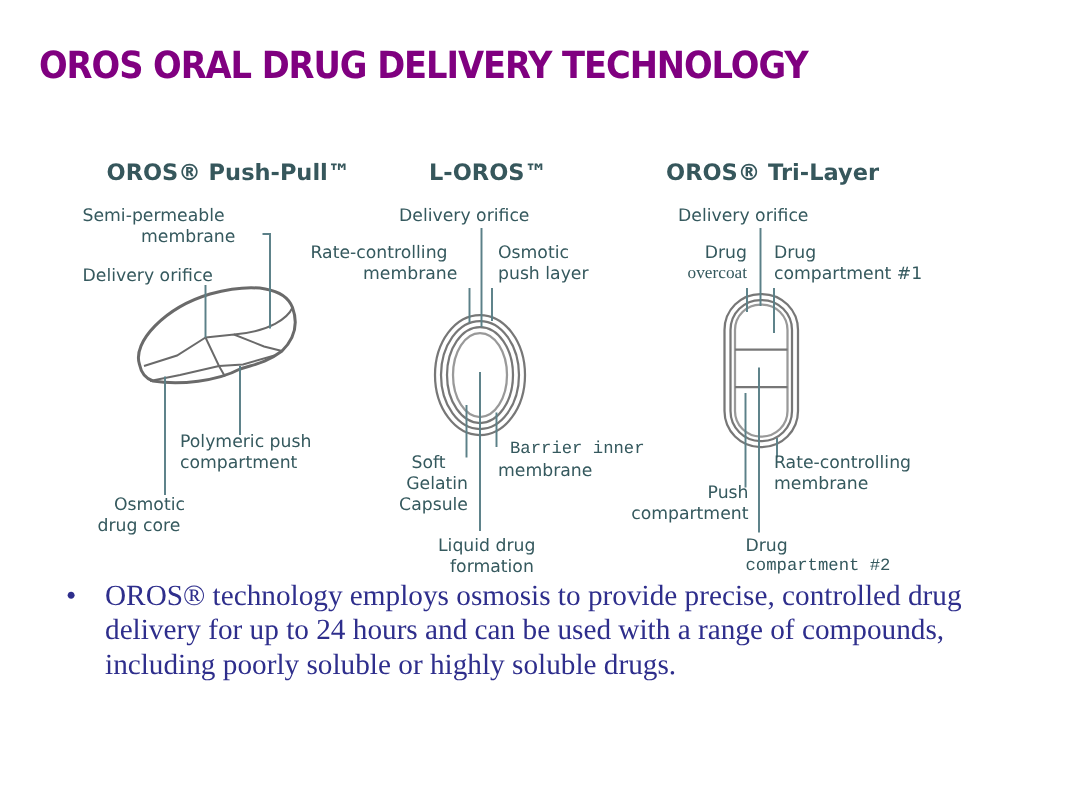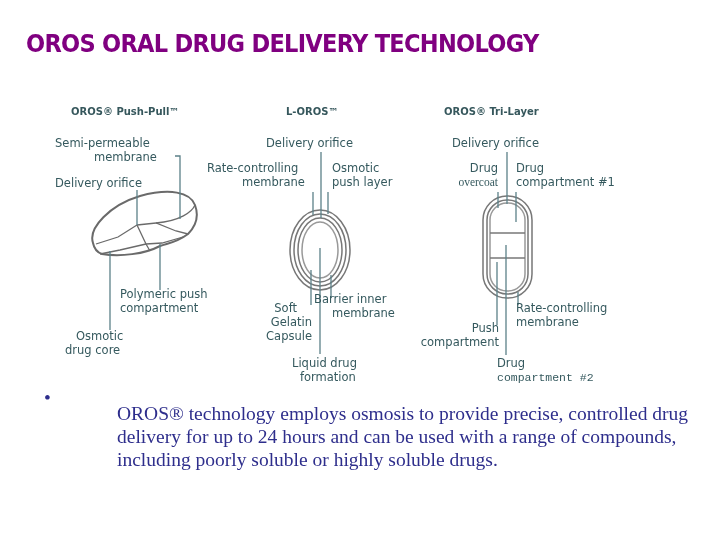--- a/index.html
+++ b/index.html
@@ -1,24 +1,24 @@
 <!DOCTYPE html>
 <html><head>
 <meta charset="utf-8">
 <style>
   html, body { margin:0; padding:0; background:#ffffff; }
   body { width:720px; height:540px; position:relative; overflow:hidden; font-family:"DejaVu Sans", sans-serif; }
   .title { position:absolute; left:26px; top:29px; font-family:"DejaVu Sans", sans-serif; font-weight:bold; font-size:25px; color:#800080; letter-spacing:-0.8px; transform:scaleX(0.9); transform-origin:left top; white-space:nowrap; }
   .diagram { position:absolute; left:0; top:0; width:720px; height:400px; }
   .lbl { position:absolute; font-family:"DejaVu Sans", sans-serif; font-size:11.5px; color:#35595e; line-height:15px; white-space:nowrap; }
-  .hdr { position:absolute; font-family:"DejaVu Sans", sans-serif; font-weight:bold; font-size:10px; color:#36575c; white-space:nowrap; }
+  .hdr { position:absolute; font-family:"DejaVu Sans", sans-serif; font-weight:bold; font-size:15px; color:#36575c; white-space:nowrap; }
   .r { text-align:right; }
   .bullet { position:absolute; left:44px; top:386px; width:620px; font-family:"Liberation Serif", serif; font-size:19.5px; line-height:23px; color:#2e2e8c; }
   .bullet .dot { position:absolute; left:0; top:0; }
-  .bullet .txt { position:absolute; left:26px; top:16px; width:600px;margin-left:47px; }
+  .bullet .txt { position:absolute; left:26px; top:0; width:600px; }
 </style>
 </head>
 <body>
 
 <div class="title">OROS ORAL DRUG DELIVERY TECHNOLOGY</div>
 
 <svg class="diagram" width="720" height="400" viewBox="0 0 720 400">
   <g fill="none" stroke="#6a6a6a" stroke-width="1.3">
     <path d="M93,243 C88,228 110,205 140,196 C170,188 190,192 195,205 C199,216 196,226 188,234 C176,243 168,243 160,246 C145,254 120,257 102,254 C96,252 94,248 93,243 Z" stroke-width="2"></path>
     <path d="M137,225 L156,223 L176,231 L188,234"></path>
@@ -78,21 +78,21 @@
 
 <div class="hdr" style="left:286px; top:106px;">L-OROS™</div>
 <div class="lbl" style="left:266px; top:136px;">Delivery orifice</div>
 <div class="lbl" style="left:207px; top:161px;">Rate-controlling</div>
 <div class="lbl" style="left:242px; top:175px;">membrane</div>
 <div class="lbl" style="left:332px; top:161px;">Osmotic</div>
 <div class="lbl" style="left:332px; top:175px;">push layer</div>
 <div class="lbl r" style="left:255px; top:301px; width:42px;">Soft</div>
 <div class="lbl r" style="left:250px; top:315px; width:62px;">Gelatin</div>
 <div class="lbl r" style="left:250px; top:329px; width:62px;">Capsule</div>
-<div class="lbl" style="left:314px; top:292px;">Barrier inner</div>
+<div class="lbl" style="left:340px; top:292px;font-family:Liberation Mono, monospace;">Barrier inner</div>
 <div class="lbl" style="left:332px; top:306px;">membrane</div>
 <div class="lbl" style="left:292px; top:356px;">Liquid drug</div>
 <div class="lbl" style="left:300px; top:370px;">formation</div>
 
 <div class="hdr" style="left:444px; top:106px;">OROS® Tri-Layer</div>
 <div class="lbl" style="left:452px; top:136px;">Delivery orifice</div>
 <div class="lbl r" style="left:450px; top:161px; width:48px;">Drug</div>
 <div class="lbl r" style="left:430px; top:175px; width:68px;font-family:Liberation Serif, serif;">overcoat</div>
 <div class="lbl" style="left:516px; top:161px;">Drug</div>
 <div class="lbl" style="left:516px; top:175px;">compartment #1</div>

